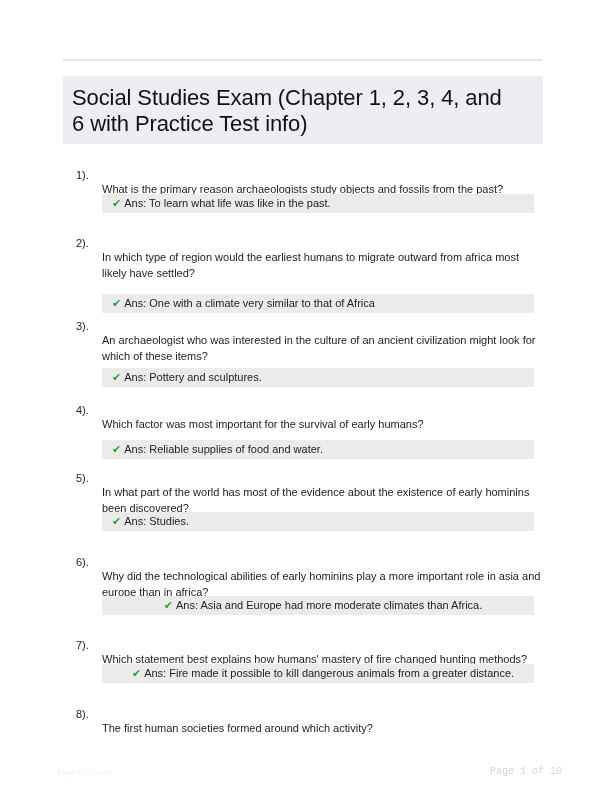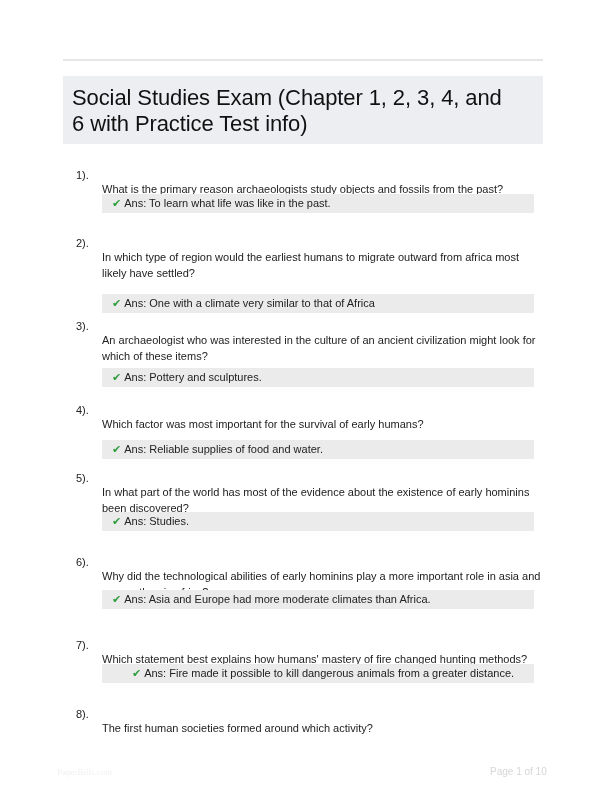--- a/index.html
+++ b/index.html
@@ -6,21 +6,21 @@
     body { width: 606px; height: 800px; position: relative; overflow: hidden; font-family: "Liberation Sans", sans-serif; color: #1a1a1a; }
     .top-rule { position: absolute; left: 63px; top: 59px; width: 480px; height: 2px; background: #e6e6e6; }
     .title-box { position: absolute; left: 63px; top: 76px; width: 480px; height: 68px; background: #eceef2; box-sizing: border-box; padding: 9px 28px 0 9px; }
     .title { margin: 0; font-size: 22px; line-height: 26px; font-weight: normal; color: #111; letter-spacing: -0.1px; }
     .q { position: absolute; left: 0; width: 606px; }
     .q-num { position: absolute; left: 76px; top: 0; font-size: 11px; line-height: 15px; color: #222; }
     .q-text { position: absolute; left: 102px; width: 440px; top: 13px; font-size: 11px; line-height: 16px; color: #222; }
     .ans { position: absolute; left: 102px; width: 432px; height: 19px; background: #ebebeb; font-size: 11px; line-height: 19px; color: #222; box-sizing: border-box; padding-left: 10px; }
     .check { color: #2e9e3e; font-size: 11px; margin-right: 3px; display: inline-block; }
     .footer-left { position: absolute; left: 57px; top: 767px; font-size: 9px; color: #f0f0f0; font-family: "Liberation Serif", serif; }
-    .footer-right { position: absolute; left: 490px; top: 766px; font-size: 10px; color: #d6d6d6; font-family: Liberation Sans, sans-serif; }
+    .footer-right { position: absolute; left: 490px; top: 766px; font-size: 10px; color: #d6d6d6; font-family: Liberation Mono, monospace; }
   </style>
 </head>
 <body>
 
 <div class="top-rule"></div>
 
 <div class="title-box">
   <h1 class="title">Social Studies Exam (Chapter 1, 2, 3, 4, and 6 with Practice Test info)</h1>
 </div>
 
@@ -60,21 +60,21 @@
   <span class="q-num">5).</span>
   <span class="q-text">In what part of the world has most of the evidence about the existence of early hominins been discovered?</span>
   <div class="ans" style="top:41px;">
     <span class="check">✔</span><span>Ans: Studies.</span>
   </div>
 </div>
 
 <div class="q" style="top:555px;">
   <span class="q-num">6).</span>
   <span class="q-text">Why did the technological abilities of early hominins play a more important role in asia and europe than in africa?</span>
-  <div class="ans" style="top:35px;">
+  <div class="ans" style="top:41px;text-align:center;">
     <span class="check">✔</span><span>Ans: Asia and Europe had more moderate climates than Africa.</span>
   </div>
 </div>
 
 <div class="q" style="top:638px;">
   <span class="q-num">7).</span>
   <span class="q-text">Which statement best explains how humans' mastery of fire changed hunting methods?</span>
   <div class="ans" style="top:26px;text-align:center;">
     <span class="check">✔</span><span>Ans: Fire made it possible to kill dangerous animals from a greater distance.</span>
   </div>

